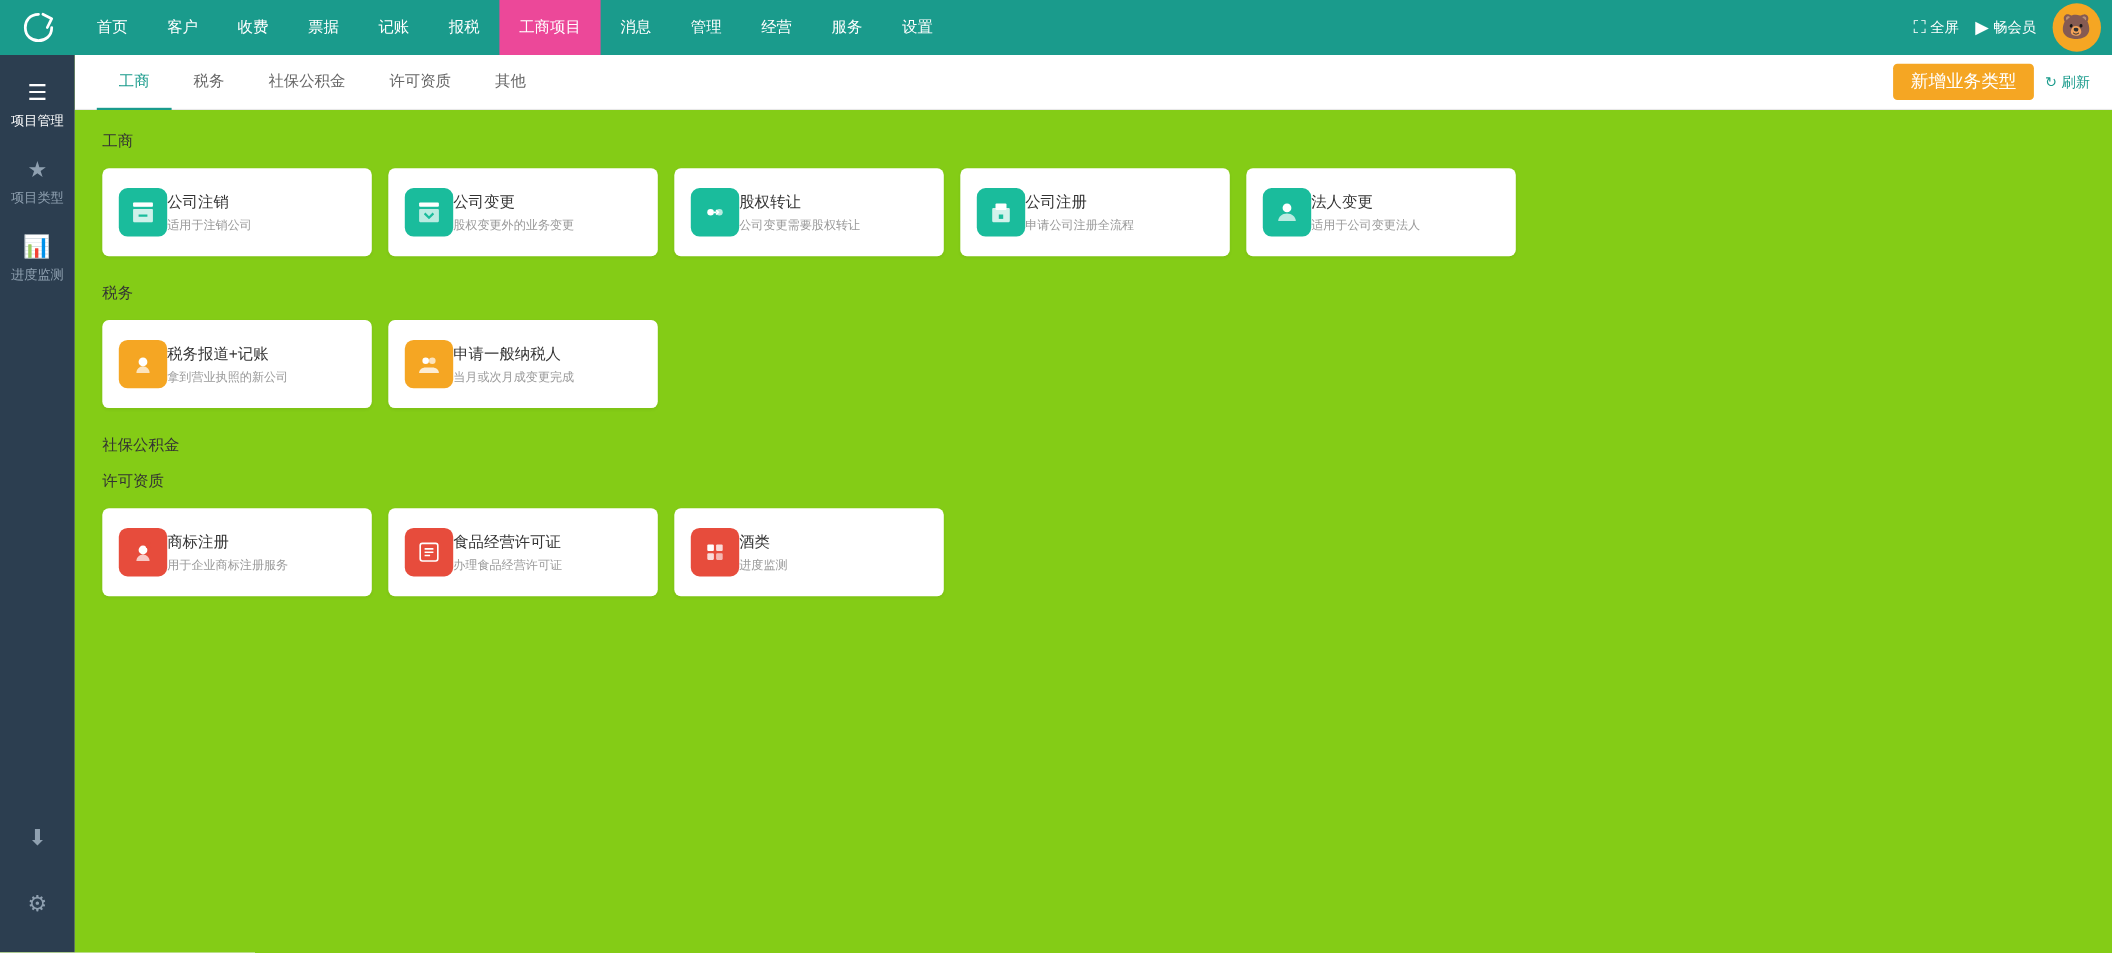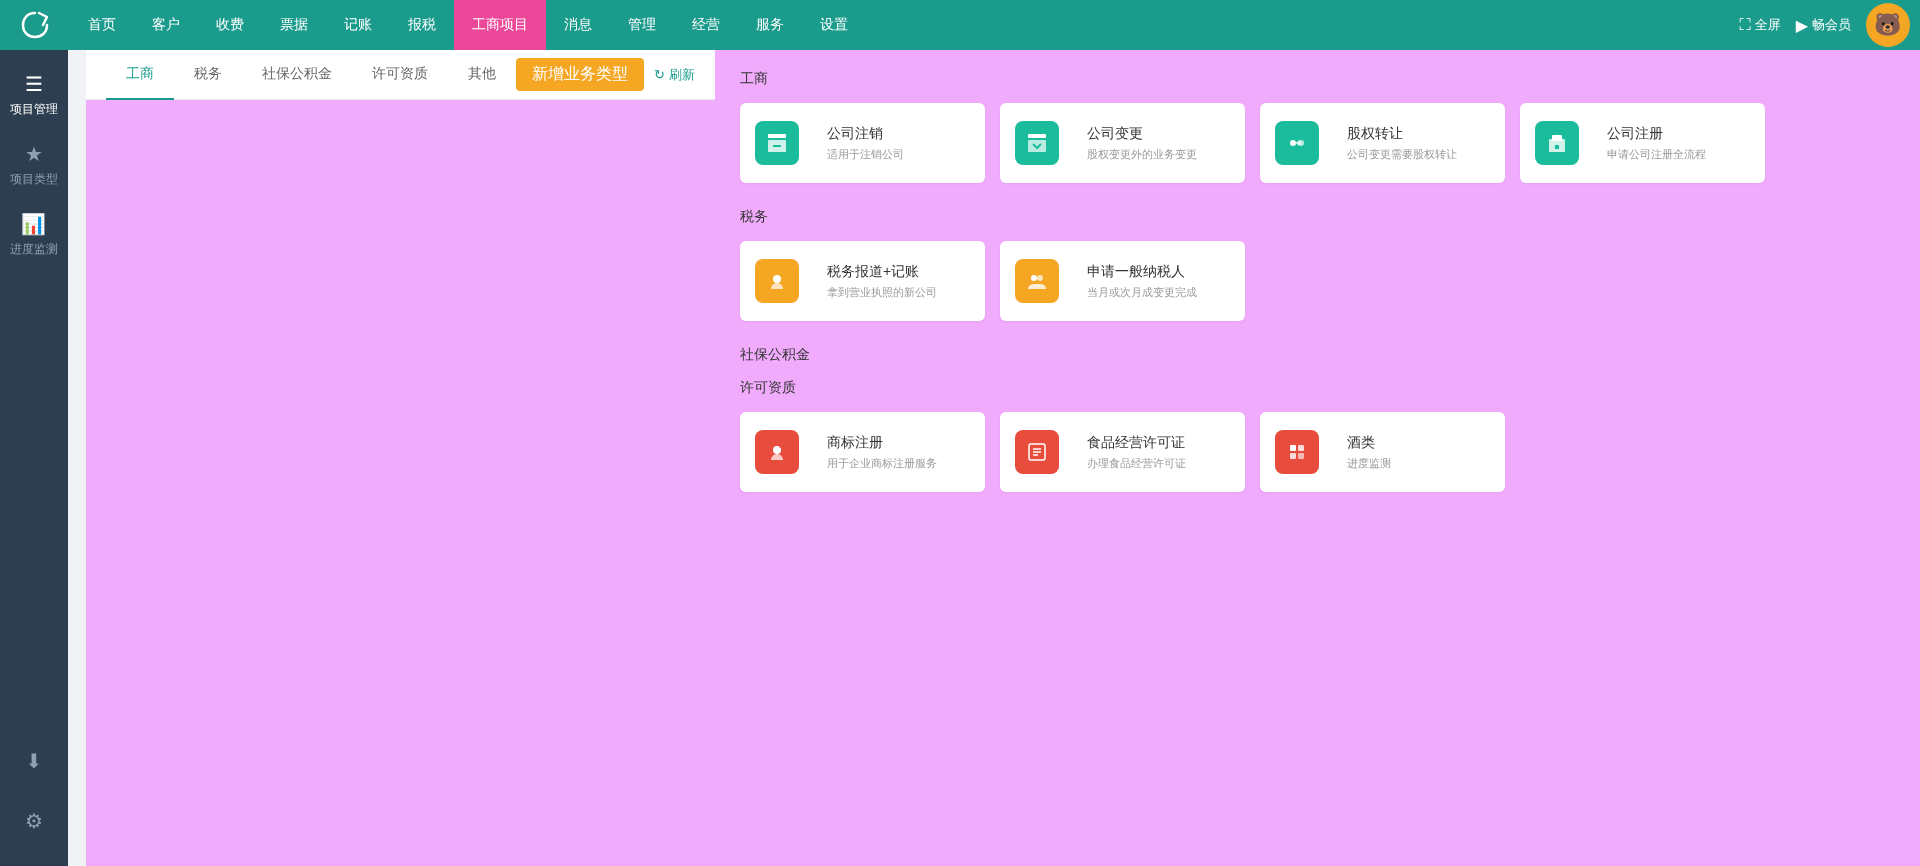--- a/index.html
+++ b/index.html
@@ -114,24 +114,23 @@
       justify-content: center;
       color: #8fa0b0;
       font-size: 20px;
       cursor: pointer;
     }
 
     
     .content-area {
       flex: 1;
       display: flex;
-      flex-direction: row;
+      flex-direction: column;
       overflow: hidden;
-      background: #f0abfc;
-      margin-left: 18px;
+      background: #84cc16;
     }
 
     
     .tab-bar {
       background: #fff;
       padding: 0 20px;
       display: flex;
       align-items: center;
       border-bottom: 1px solid #e8e8e8;
       flex-shrink: 0;
@@ -202,21 +201,21 @@
     }
 
     .card {
       background: #fff;
       border-radius: 6px;
       width: 245px;
       height: 80px;
       display: flex;
       align-items: center;
       padding: 15px;
-      gap: 28px;
+      gap: 0;
       cursor: pointer;
       box-shadow: 0 1px 3px rgba(0,0,0,0.05);
       transition: box-shadow 0.2s;
     }
 
     .card-icon {
       width: 44px;
       height: 44px;
       border-radius: 8px;
       display: flex;
@@ -382,20 +381,32 @@
                   <rect x="7" y="4" width="10" height="6" rx="1" fill="white"></rect>
                   <rect x="10" y="14" width="4" height="4" fill="#1abc9c"></rect>
                 </svg>
             </div>
             <div class="card-text">
               <div class="card-title">公司注册</div>
               <div class="card-desc">申请公司注册全流程</div>
             </div>
           </div>
 
+          <div class="card">
+            <div class="card-icon teal">
+              <svg width="24" height="24" viewBox="0 0 24 24" fill="white">
+                  <circle cx="12" cy="8" r="4" fill="white"></circle>
+                  <path d="M4 20c0-4 3.6-7 8-7s8 3 8 7" fill="white" opacity="0.7"></path>
+                </svg>
+            </div>
+            <div class="card-text">
+              <div class="card-title">法人变更</div>
+              <div class="card-desc">适用于公司变更法人</div>
+            </div>
+          </div>
         </div>
       </div>
 
       <div>
         <div class="section-title">税务</div>
         <div class="cards-grid">
 
 
           <div class="card">
             <div class="card-icon orange">

